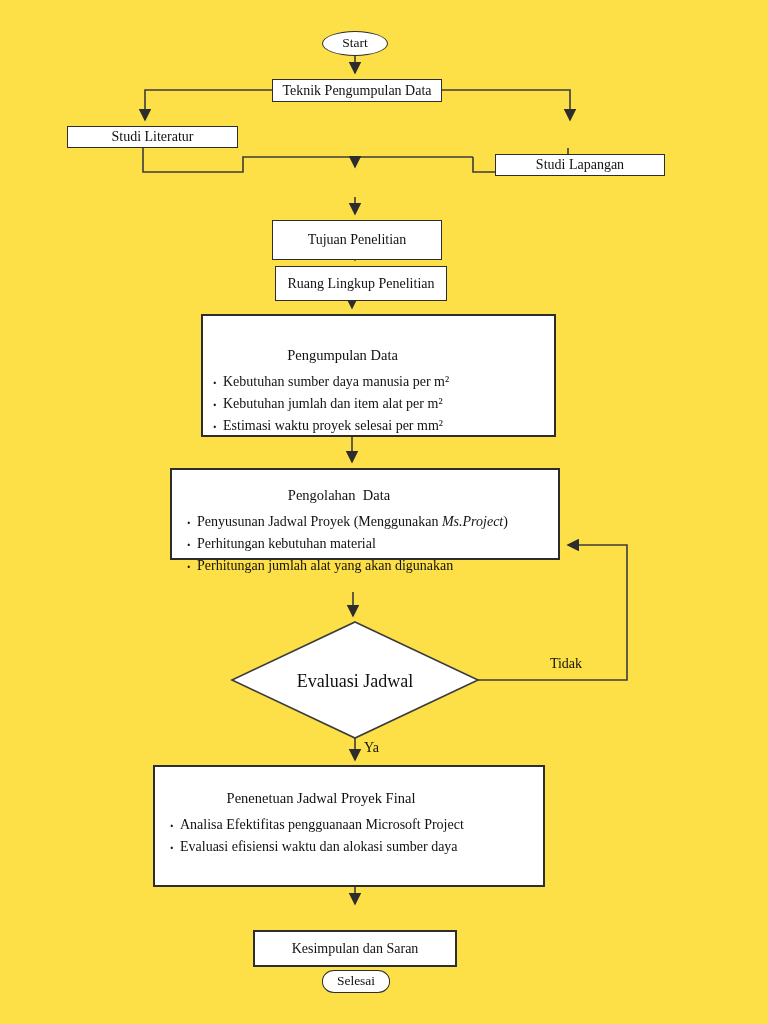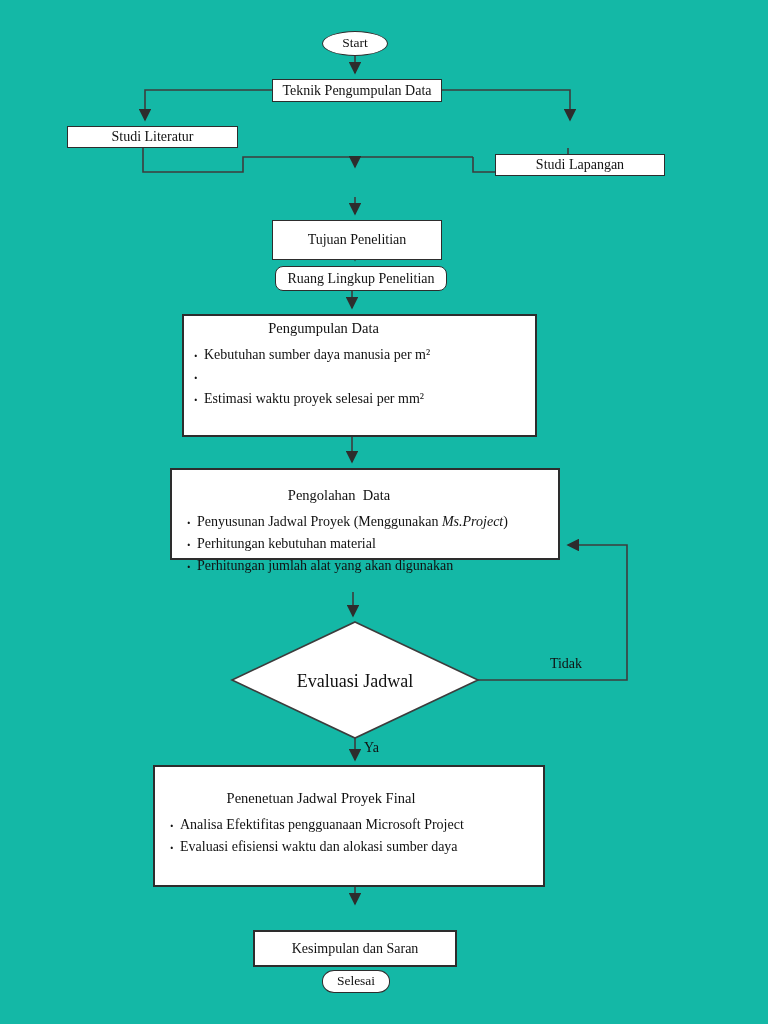--- a/index.html
+++ b/index.html
@@ -1,21 +1,21 @@
 <!DOCTYPE html>
 <html><head>
 <meta charset="utf-8">
 <style>
   * { margin: 0; padding: 0; box-sizing: border-box; }
   html, body { background: #ffffff; }
   .page {
     position: relative;
     width: 768px;
     height: 1024px;
-    background: #14b8a6;
+    background: #fde047;
     font-family: "Liberation Serif", "DejaVu Serif", serif;
     color: #111111;
     overflow: hidden;
   }
   svg.connectors {
     position: absolute;
     left: 0; top: 0;
     width: 768px; height: 1024px;
   }
   .node {
@@ -117,33 +117,34 @@
 
   <div class="node" style="left:495px; top:126px; width:170px; height:22px;margin-top:28px;">
     <span>Studi Lapangan</span>
   </div>
 
 
   <div class="node" style="left:272px; top:220px; width:170px; height:40px;">
     <span>Tujuan Penelitian</span>
   </div>
 
-  <div class="node" style="left:275px; top:266px; width:172px; height:25px;border-radius:8px;">
+  <div class="node" style="left:275px; top:266px; width:172px; height:35px;">
     <span>Ruang Lingkup Penelitian</span>
   </div>
 
-  <div class="bigbox" style="left:182px; top:314px; width:355px; height:123px; padding-top:4px;">
+  <div class="bigbox" style="left:201px; top:314px; width:355px; height:123px; padding-top:31px;">
     <div class="box-title" style="transform:translateX(-36px);">Pengumpulan Data</div>
     <div class="bullet-list" style="margin-left:10px;">
       <div class="bullet-row">
         <span class="bullet-marker">.</span>
         <span>Kebutuhan sumber daya manusia per m²</span>
       </div>
       <div class="bullet-row">
         <span class="bullet-marker">.</span>
+        <span>Kebutuhan jumlah dan item alat per m²</span>
       </div>
       <div class="bullet-row">
         <span class="bullet-marker">.</span>
         <span>Estimasi waktu proyek selesai per mm²</span>
       </div>
     </div>
   </div>
 
   <div class="bigbox" style="left:170px; top:468px; width:390px; height:92px; padding-top:17px;">
     <div class="box-title" style="transform:translateX(-26px);">Pengolahan  Data</div>

